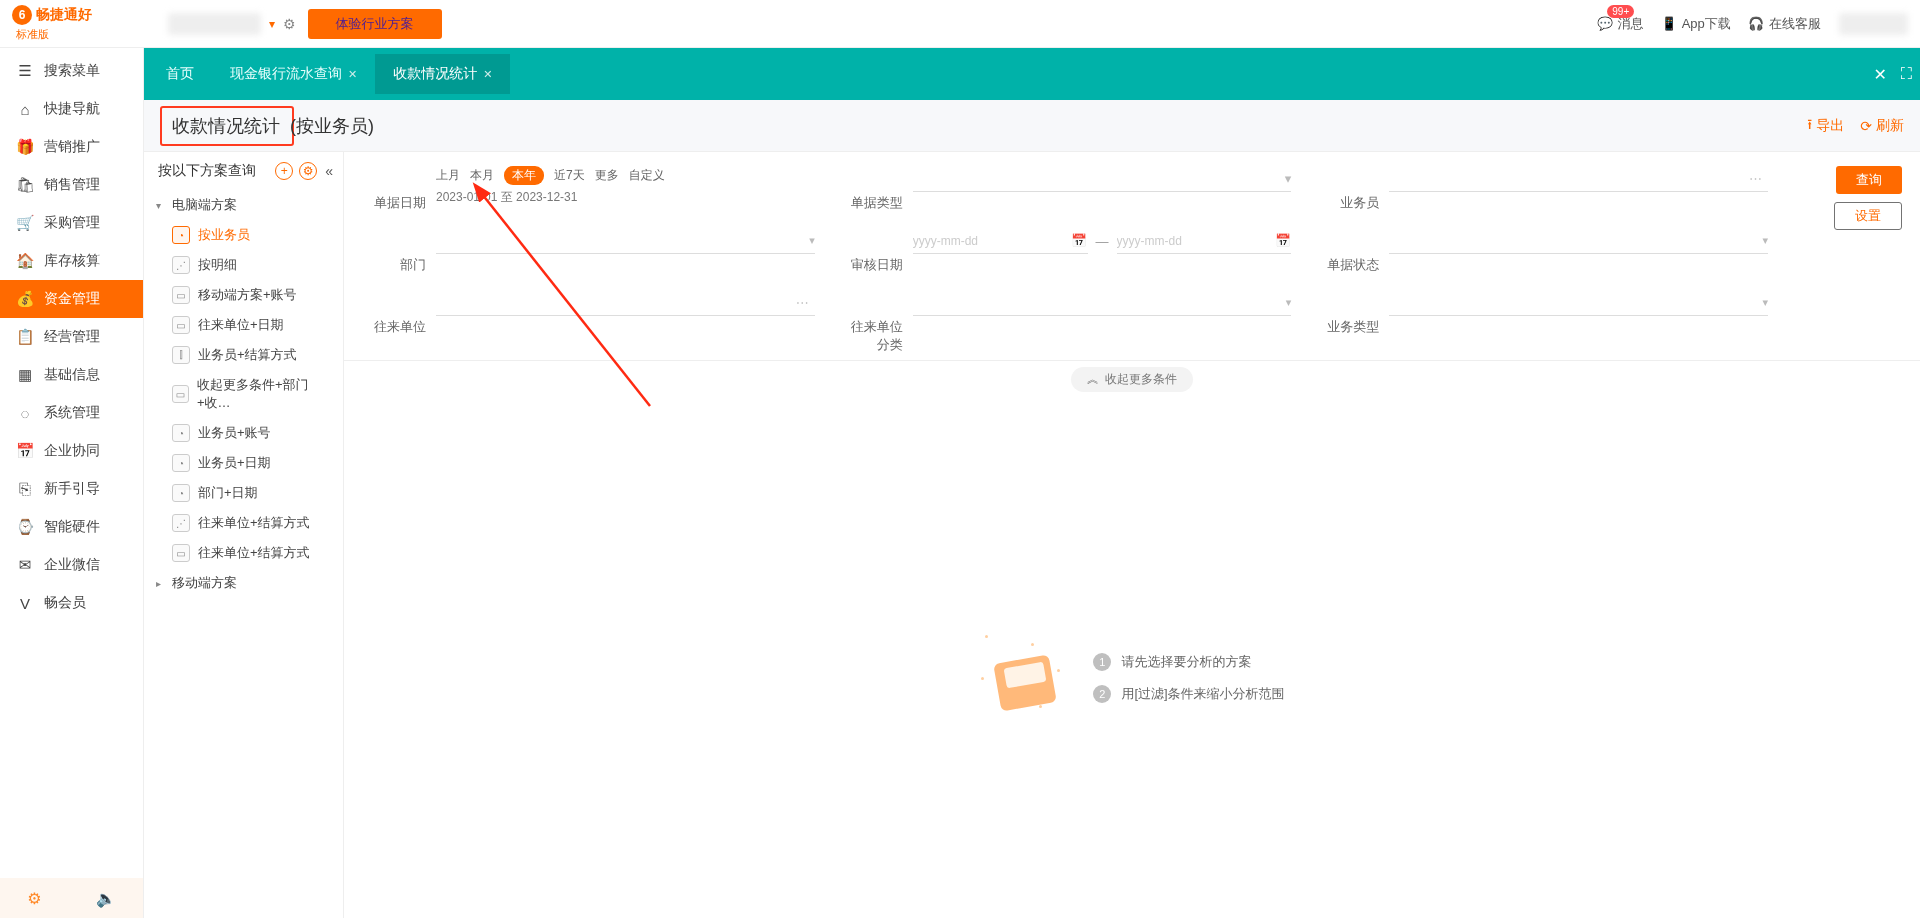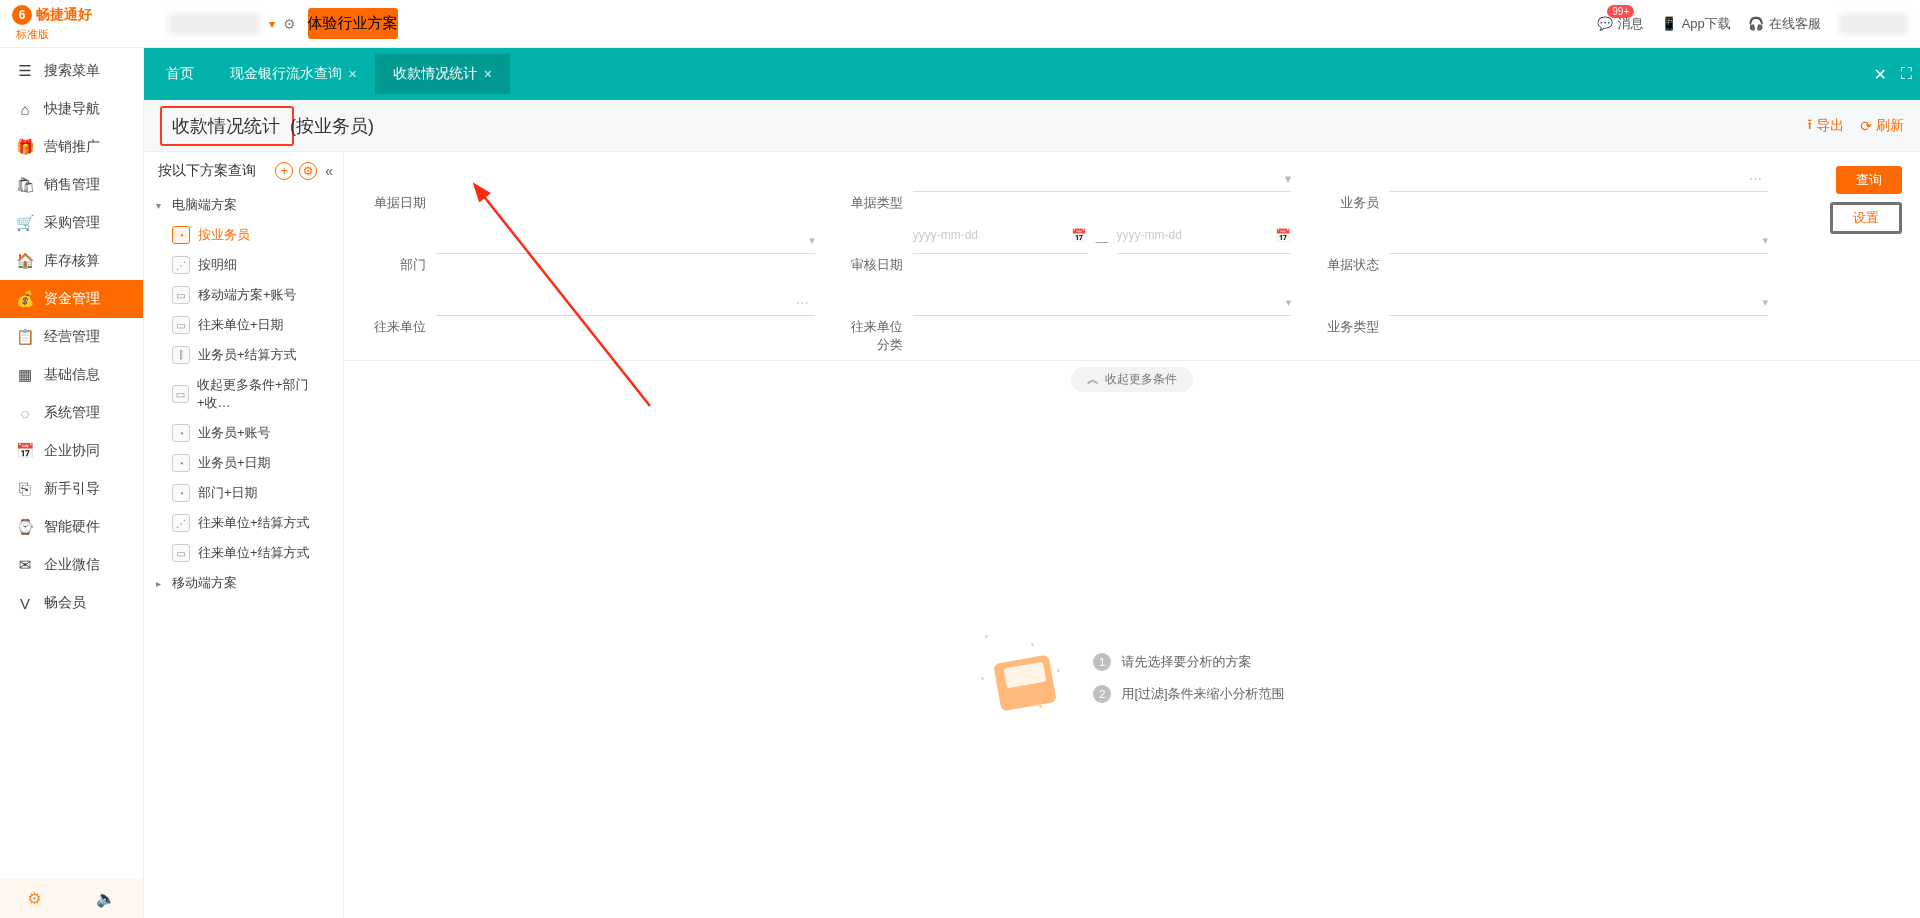--- a/index.html
+++ b/index.html
@@ -9,21 +9,21 @@
 .header { height: 48px; display: flex; align-items: center; padding: 0 12px; border-bottom: 1px solid #eee; }
 .logo-area { width: 132px; display: flex; flex-direction: column; align-items: flex-start; }
 .logo-top { display: flex; align-items: center; gap: 4px; }
 .logo-icon { width: 20px; height: 20px; background: #ff6a00; border-radius: 50%; display: inline-flex; align-items: center; justify-content: center; color: #fff; font-weight: bold; font-size: 12px; }
 .logo-text { color: #ff6a00; font-weight: bold; font-size: 14px; }
 .logo-sub { color: #ff6a00; font-size: 11px; margin-top: 2px; margin-left: 4px;}
 .org-sel { display: flex; align-items: center; gap: 8px; color: #999; margin-left: 24px; }
 .org-blur { filter: blur(3px); background: #eee; color: #bbb; padding: 2px 40px; border-radius: 3px;}
 .chevron-down { color: #ff6a00; font-size: 12px; }
 .gear-ico { color: #888; font-size: 14px; }
-.exp-btn { background: #ff6a00; color: #000000; border: none; border-radius: 3px; padding: 6px 0; font-size: 15px; margin-left: 12px; cursor:pointer;}
+.exp-btn { background: #ff6a00; color: #4c1d95; border: none; border-radius: 3px; padding: 6px 28px; font-size: 13px; margin-left: 12px; cursor:pointer;}
 .header-right { margin-left: auto; display: flex; align-items: center; gap: 18px; }
 .hr-item { display: flex; align-items: center; gap: 4px; color: #555; cursor:pointer; font-size:13px;}
 .badge { position: relative; }
 .badge-dot { position: absolute; top: -10px; left: 10px; background: #ff4d4f; color: #fff; font-size: 10px; border-radius: 8px; padding: 1px 5px; }
 .user-blur { filter: blur(3px); background: #eee; color:#bbb; padding: 2px 28px; border-radius: 3px;}
 
 
 .layout { display: flex; height: calc(100vh - 48px); }
 .sidenav { width: 144px; background: #fff; border-right: 1px solid #eee; display:flex; flex-direction:column;}
 .nav-list { flex:1; padding-top: 4px;}
@@ -71,29 +71,29 @@
 .fg-row { display:flex; align-items:flex-start; gap:10px; }
 .fg-label { width:64px; text-align:right; color:#666; font-size:13px; padding-top:4px; flex-shrink:0;margin-top:24px;}
 .fg-ctrl { flex:1; min-width:0;}
 .date-tabs { display:flex; gap:10px; font-size:12px; color:#666; align-items:center; flex-wrap:wrap;}
 .date-tabs .dt { cursor:pointer; }
 .date-tabs .dt.active { background:#ff6a00; color:#fff; border-radius:9px; padding:1px 8px; font-size:12px;}
 .date-range { color:#777; font-size:12px; margin-top:4px;}
 .sel { border-bottom:1px solid #ddd; height:26px; display:flex; align-items:center; justify-content:flex-end; color:#bbb; cursor:pointer;}
 .sel .chev { font-size:11px; }
 .sel .more { color:#bbb; letter-spacing:2px; margin-right:4px;}
-.dateinp { border-bottom:1px solid #ddd; height:26px; display:flex; align-items:flex-start; color:#bbb; gap:14px;}
+.dateinp { border-bottom:1px solid #ddd; height:26px; display:flex; align-items:center; color:#bbb; gap:14px;}
 .dateinp input { border:none; outline:none; font-size:12px; width:82px; color:#333; }
 .dateinp input::placeholder { color:#ccc; }
 .cal-ico { color:#ff6a00; font-size:13px; margin-left:auto;}
 .audit-range { display:flex; align-items:center; gap:8px;}
 .audit-sep { color:#999; }
 .btn-col { display:flex; flex-direction:column; gap:8px; align-items:flex-end;}
 .btn-primary { background:#ff6a00; color:#fff; border:none; border-radius:3px; padding:5px 20px; cursor:pointer; font-size:13px;}
-.btn-outline { background:#fff; color:#ff6a00; border:3px solid #737373; border-radius:3px; padding:4px 20px; cursor:pointer; font-size:13px;}
+.btn-outline { background:#fff; color:#ff6a00; border:1px solid #737373; border-radius:3px; padding:4px 20px; cursor:pointer; font-size:13px;}
 
 .collapse-bar { text-align:center; padding:6px 0; }
 .collapse-pill { display:inline-flex; align-items:center; gap:6px; background:#f3f3f3; color:#777; border-radius:14px; padding:4px 16px; cursor:pointer; font-size:12px;}
 
 .empty-area { flex:1; display:flex; align-items:center; justify-content:center; gap:24px; padding-top:40px;}
 .robot { width:90px; height:90px; position:relative;}
 .robot-body { position:absolute; left:18px; top:26px; width:56px; height:48px; background:#ffb97a; border-radius:6px; transform:rotate(-10deg);}
 .robot-face { position:absolute; left:26px; top:32px; width:40px; height:20px; background:#fff3e6; border-radius:3px; transform:rotate(-10deg);}
 .robot-dot { position:absolute; width:3px; height:3px; background:#ffcfa0; border-radius:50%;}
 .rd1{left:6px;top:2px}.rd2{left:52px;top:10px}.rd3{left:2px;top:44px}.rd4{left:78px;top:36px}.rd5{left:60px;top:72px}
@@ -315,20 +315,31 @@
             <span>移动端方案</span>
           </div>
         </div>
       </div>
 
       <div class="filters">
         <div class="filter-grid">
 
           <div class="fg-row">
             <div class="fg-label">单据日期</div>
+            <div class="fg-ctrl">
+              <div class="date-tabs" id="datetabs">
+                  <span class="dt">上月</span>
+                  <span class="dt">本月</span>
+                  <span class="dt active">本年</span>
+                  <span class="dt">近7天</span>
+                  <span class="dt">更多</span>
+                  <span class="dt">自定义</span>
+                </div>
+              <div class="date-range">2023-01-01 至 2023-12-31</div>
+            </div>
           </div>
           <div class="fg-row">
             <div class="fg-label">单据类型</div>
             <div class="fg-ctrl">
                 <div class="sel">
                   <span class="chevſ">▾</span>
                 </div>
               </div>
           </div>
           <div class="fg-row">

